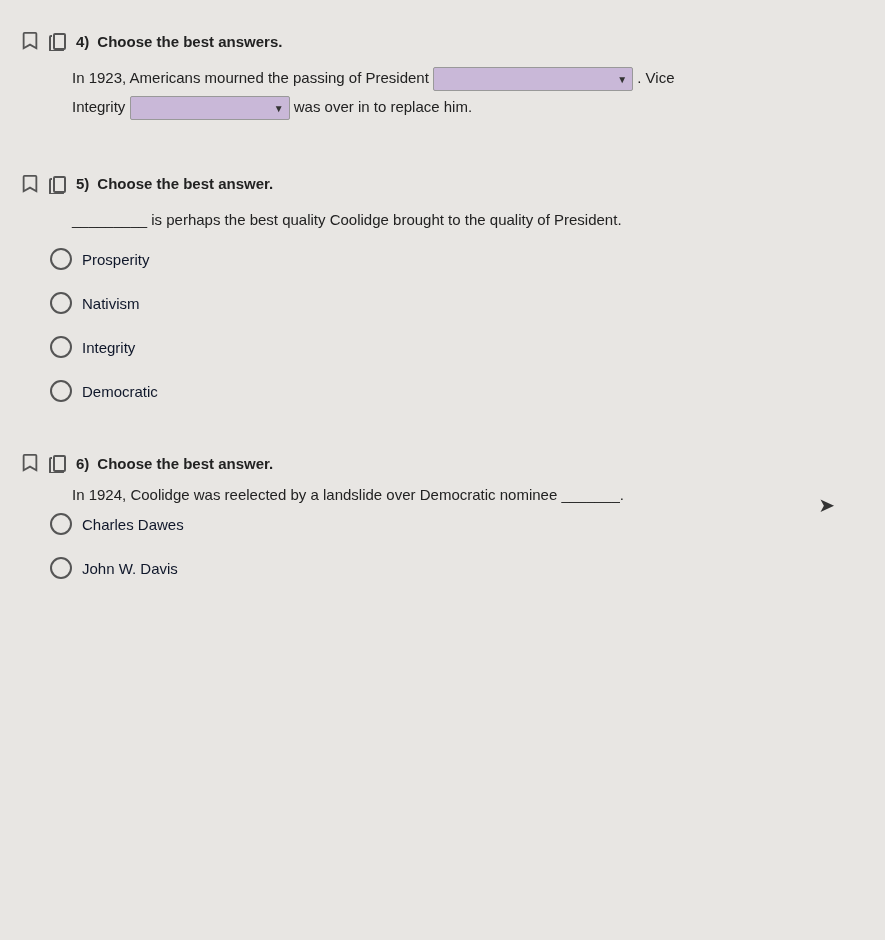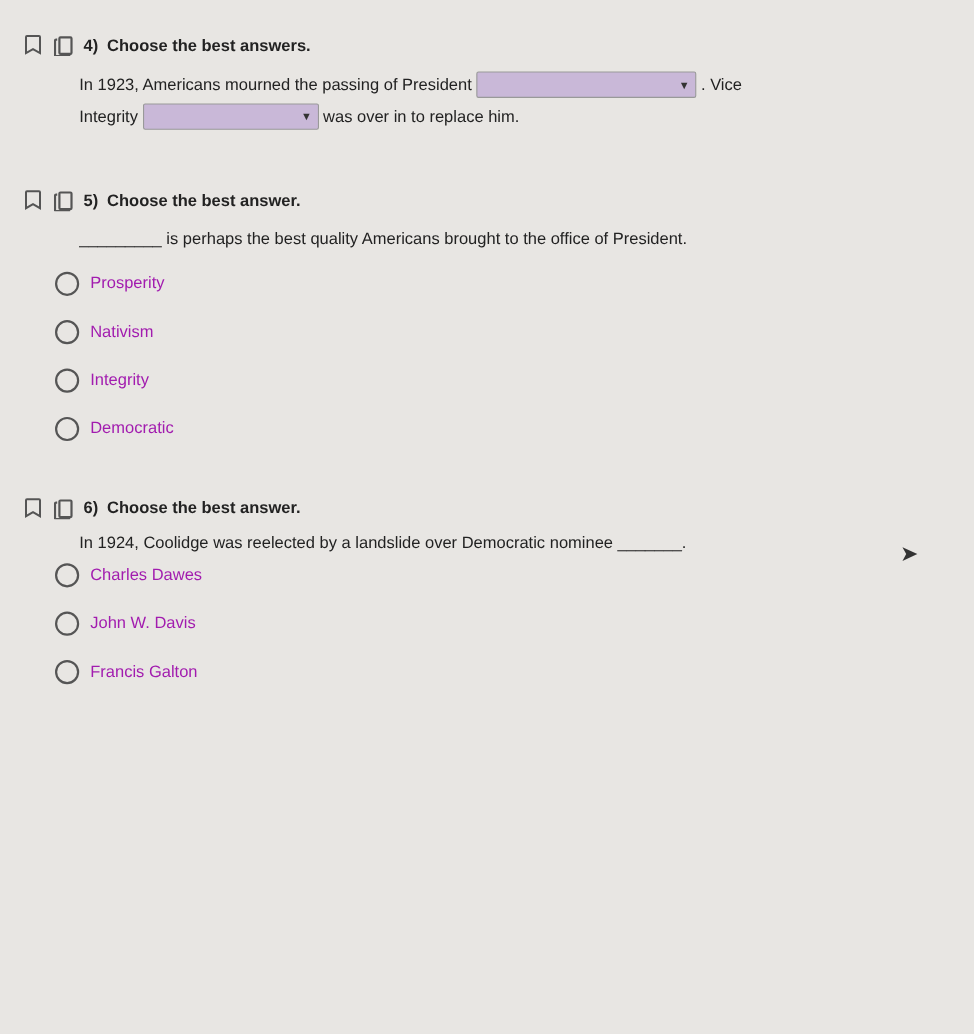--- a/index.html
+++ b/index.html
@@ -129,21 +129,21 @@
       border: 2px solid #555;
       display: inline-flex;
       align-items: center;
       justify-content: center;
       flex-shrink: 0;
       background: transparent;
     }
 
     .option-label {
       font-size: 15px;
-      color: #a21caf;
+      color: #0f172a;
     }
 
     
     .cursor-arrow {
       position: absolute;
       right: 40px;
       font-size: 20px;
       color: #333;
     }
 
@@ -232,21 +232,21 @@
         <svg viewBox="0 0 18 20" fill="none" stroke="#555" stroke-width="2">
           <rect x="5" y="3" width="11" height="15" rx="1"></rect>
           <path d="M3 5H2a1 1 0 00-1 1v13a1 1 0 001 1h11a1 1 0 001-1v-1"></path>
         </svg>
       </span>
       <span class="question-label">5)</span>
       <span class="question-label">Choose the best answer.</span>
     </div>
 
     <div class="question-body">
-      <span>_________ is perhaps the best quality Americans brought to the office of President.</span>
+      <span>_________ is perhaps the best quality Coolidge brought to the quality of President.</span>
     </div>
 
     <div class="options-list">
       <div class="option-item">
         <span class="radio-circle"></span>
         <span class="option-label">Prosperity</span>
       </div>
       <div class="option-item">
         <span class="radio-circle"></span>
         <span class="option-label">Nativism</span>
@@ -289,20 +289,16 @@
 
     <div class="options-list">
       <div class="option-item">
         <span class="radio-circle"></span>
         <span class="option-label">Charles Dawes</span>
       </div>
       <div class="option-item">
         <span class="radio-circle"></span>
         <span class="option-label">John W. Davis</span>
       </div>
-      <div class="option-item">
-        <span class="radio-circle"></span>
-        <span class="option-label">Francis Galton</span>
-      </div>
     </div>
   </div>
 
 </div>
 
 </body></html>

